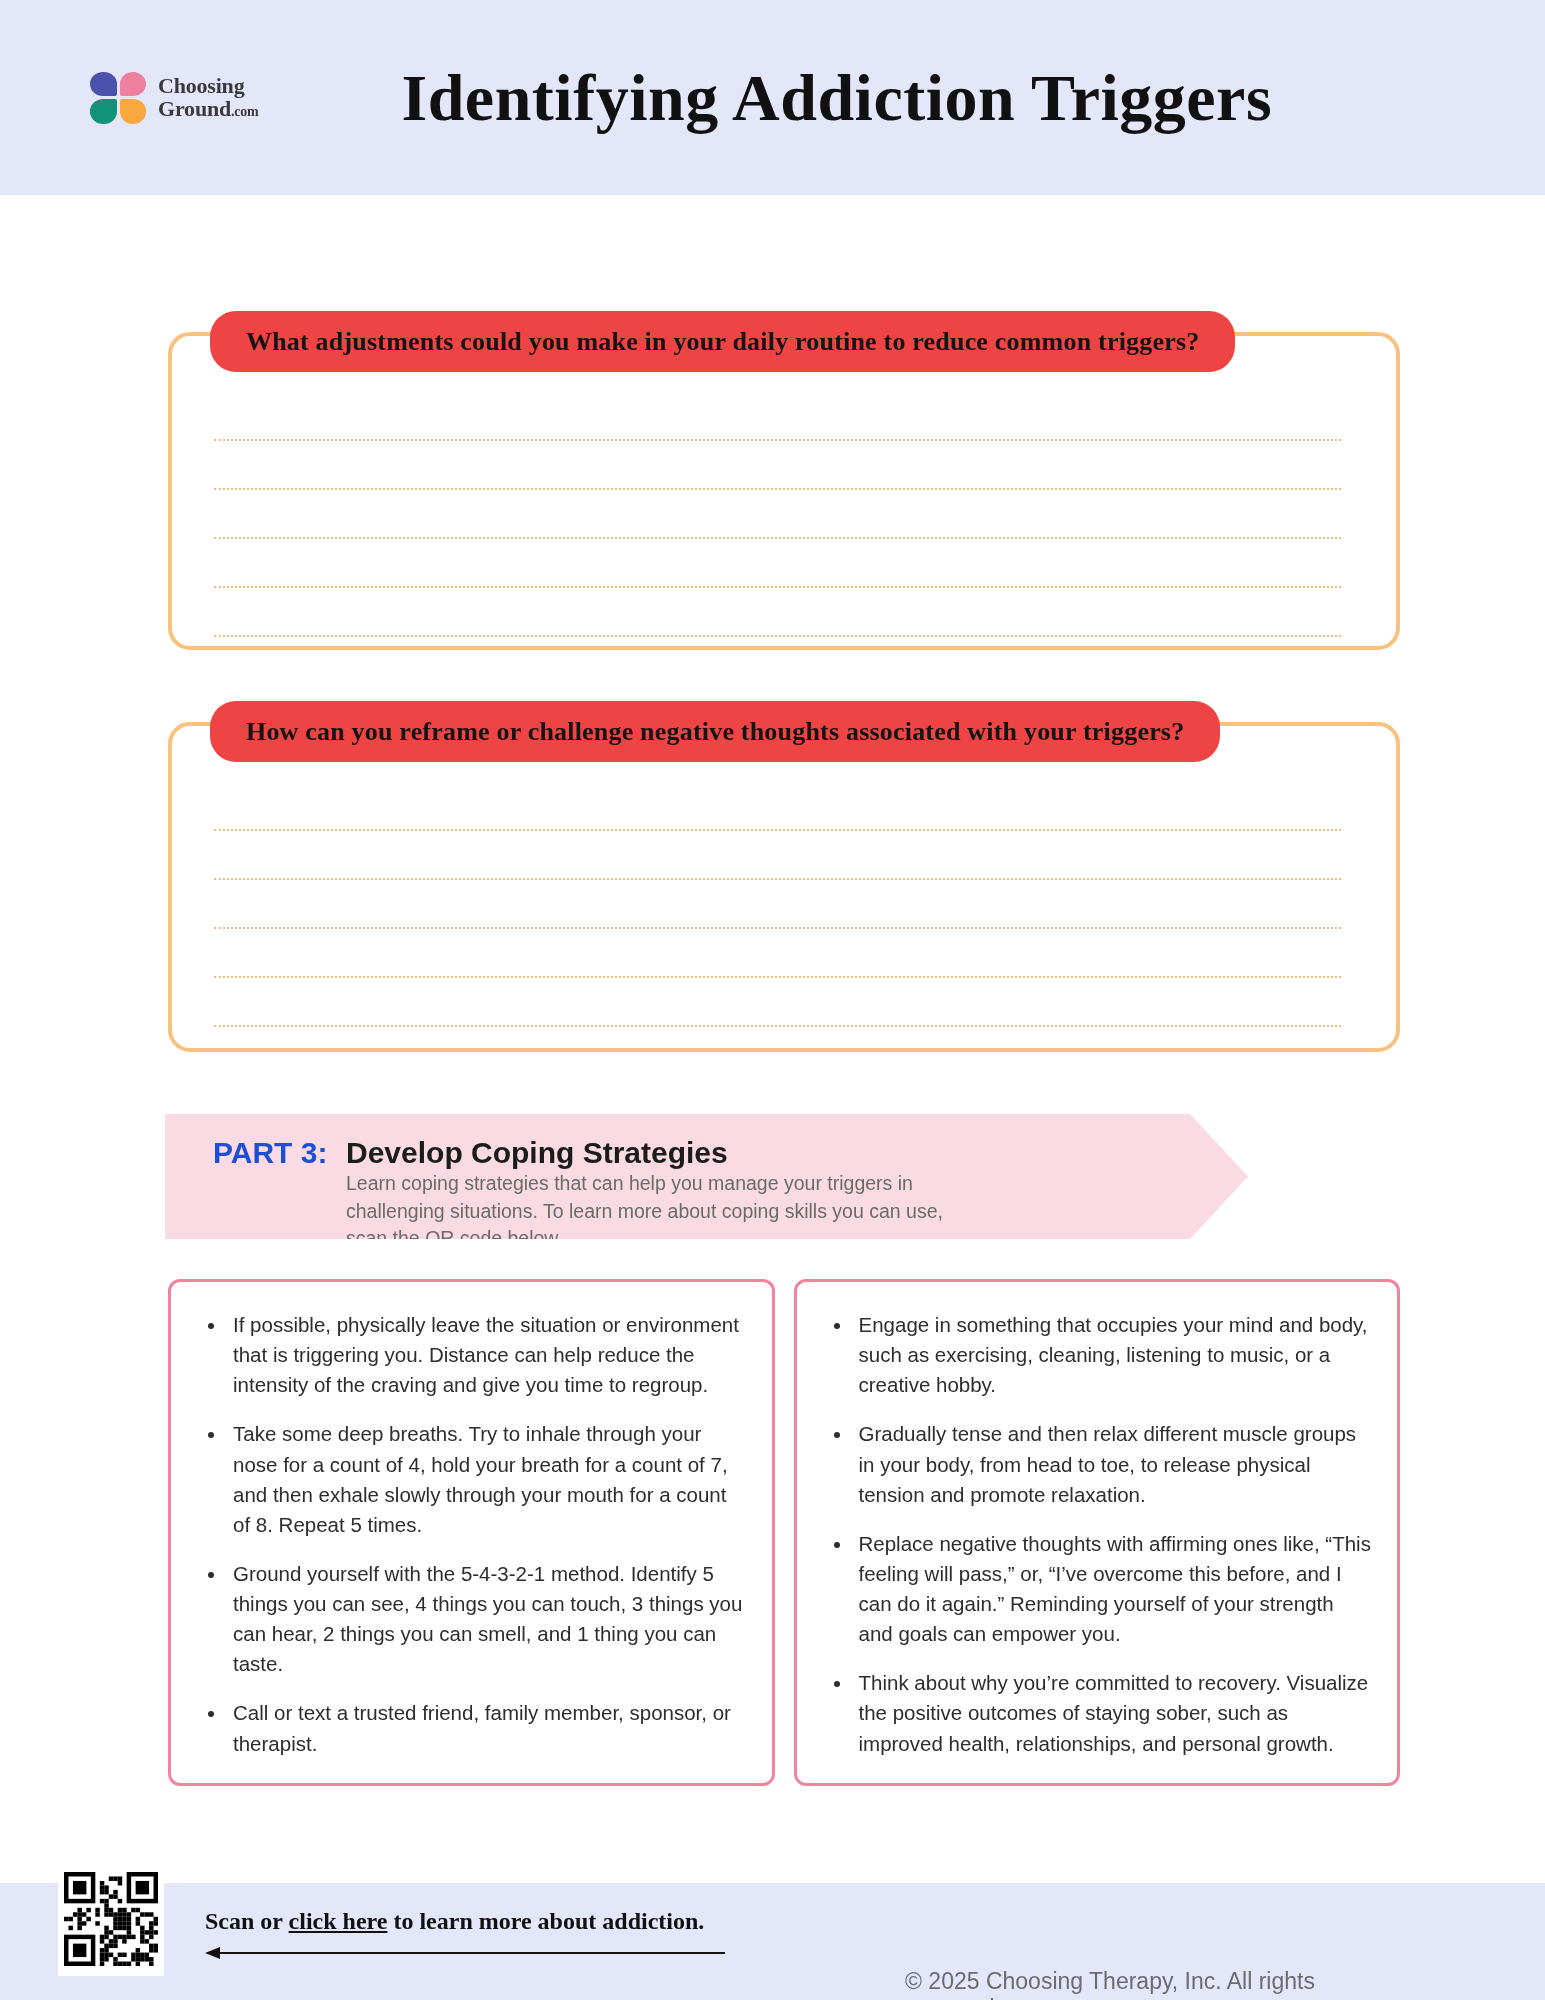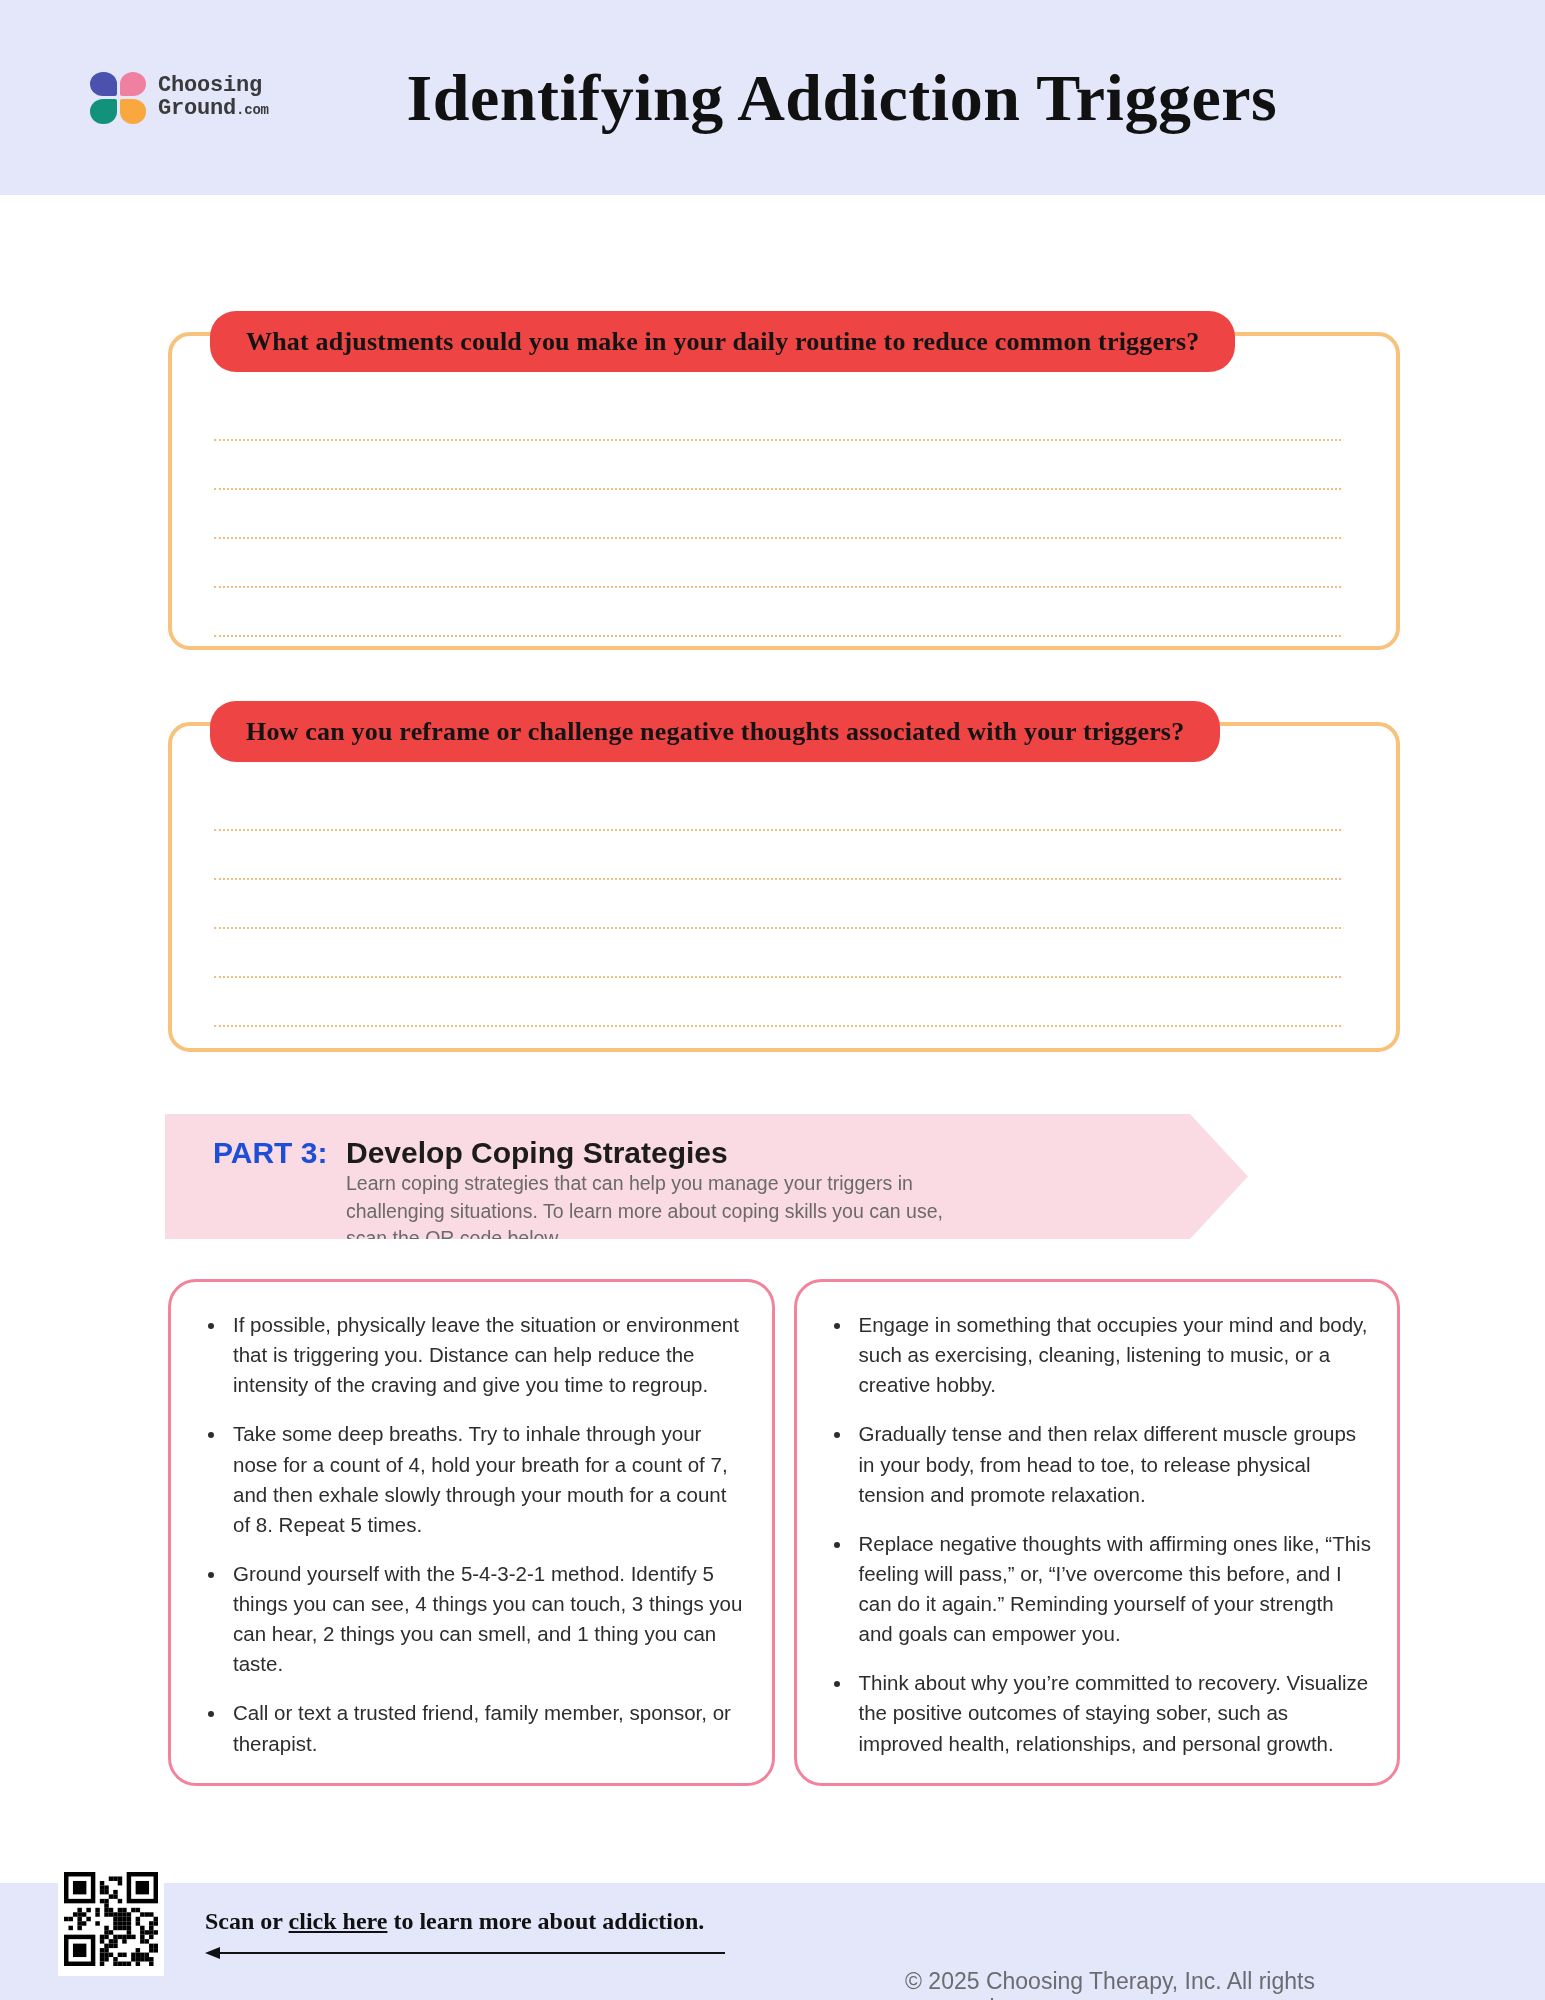--- a/index.html
+++ b/index.html
@@ -20,21 +20,21 @@
     width:56px; height:52px; display:grid;
     grid-template-columns:1fr 1fr; grid-template-rows:1fr 1fr; gap:3px;
     flex:0 0 auto;
   }
   .petal { width:100%; height:100%; }
   .petal.p1 { background:#4a52ae; border-radius:50% 50% 8% 50%; }
   .petal.p2 { background:#f0809f; border-radius:50% 50% 50% 8%; }
   .petal.p3 { background:#12917b; border-radius:50% 8% 50% 50%; }
   .petal.p4 { background:#f8a83f; border-radius:8% 50% 50% 50%; }
   .logo-text {
-    font-family:Liberation Mono, monospace; font-weight:bold;
+    font-family:Liberation Serif, serif; font-weight:bold;
     font-size:22px; line-height:1.02; color:#3a3a3c; letter-spacing:-0.2px;
   }
   .logo-text .com { font-size:14px; }
   .header-title {
     flex:1; text-align:center;
     font-family:"Liberation Serif", serif; font-weight:bold;
     font-size:66px; color:#111111; letter-spacing:0.5px;
     padding-right:40px;
   }
 
@@ -74,21 +74,21 @@
   .part-title { font-weight:bold; font-size:30px; color:#1c1c1c; }
   .part-desc  { font-size:19.5px; color:#6a6a6a; line-height:1.42; width:640px; }
 
   
   .strategies {
     margin:40px 145px 0 168px;
     display:flex; gap:19px;
   }
   .sbox {
     flex:1; min-height:500px;
-    border:3.5px solid #f2839b; border-radius:28px;
+    border:3.5px solid #f2839b; border-radius:12px;
     background:#ffffff; padding:28px 26px 24px 30px;
   }
   .sbox ul { list-style:disc; padding-left:26px; }
   .sbox li {
     font-size:20.5px; color:#2d2d2d; line-height:1.47;
     margin-bottom:19px; padding-left:6px;
   }
   .sbox li:last-child { margin-bottom:0; }
 
   

